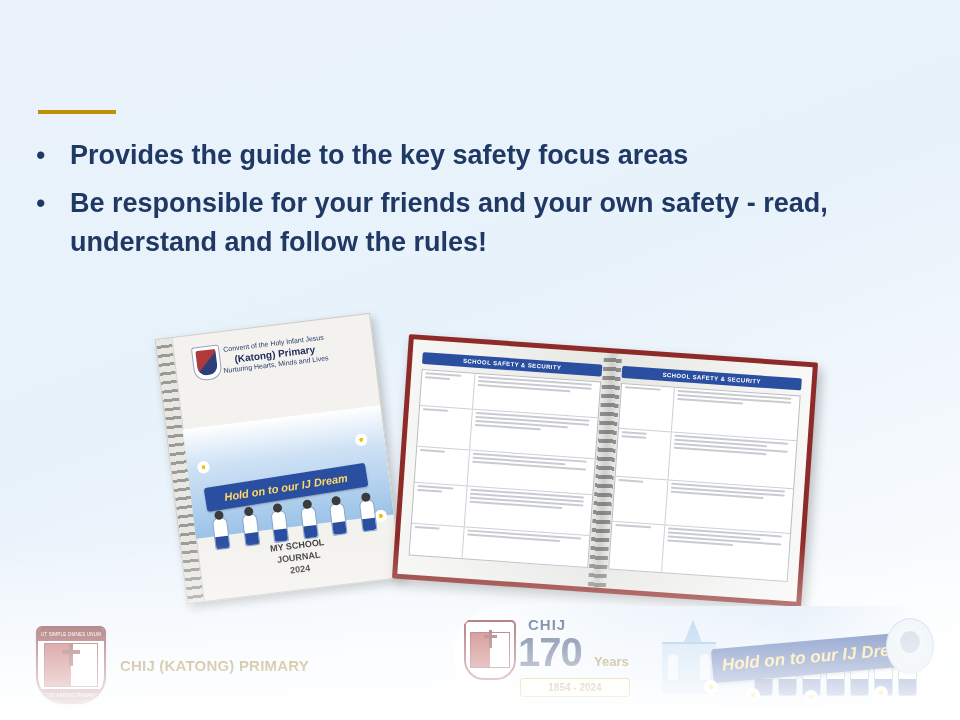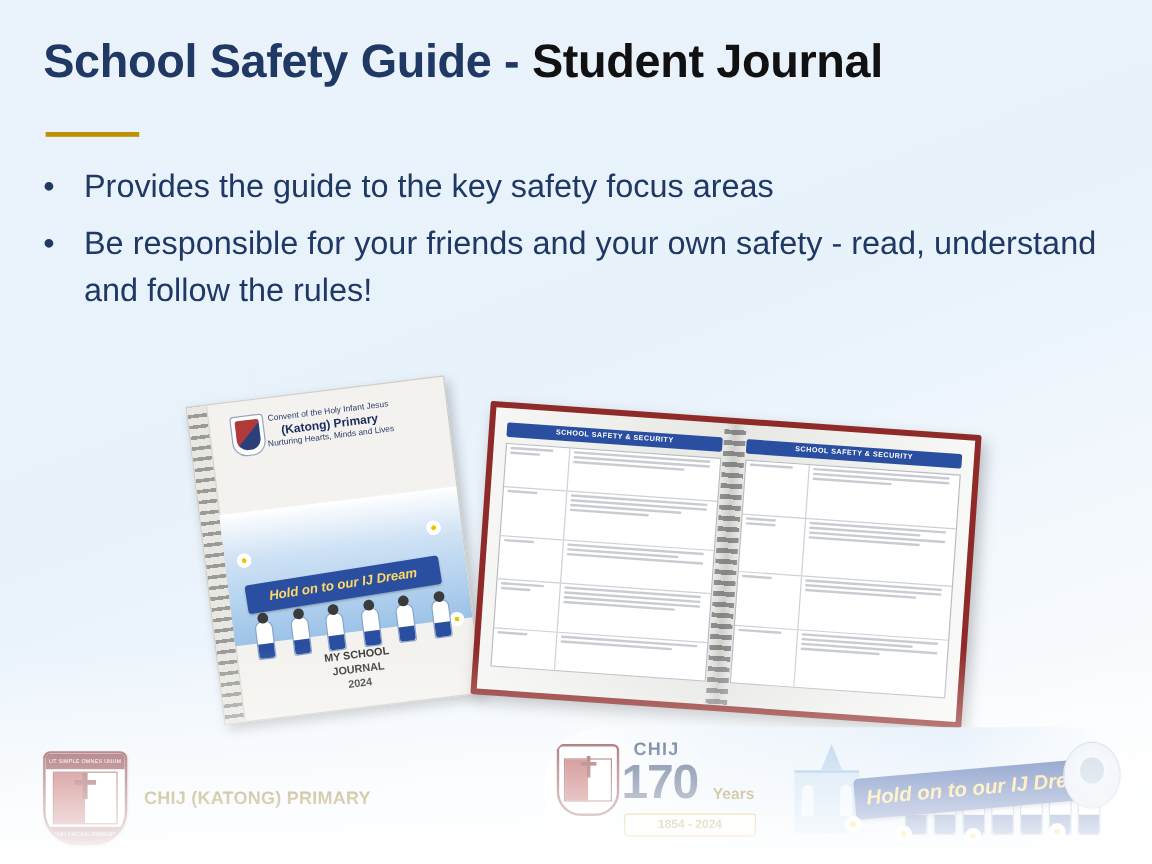--- a/index.html
+++ b/index.html
@@ -70,20 +70,21 @@
   .bullet .dot {
     flex: 0 0 auto;
     width: 34px;
     font-size: 27px;
     line-height: 1.42;
     color: #1f3864;
     text-align: left;
   }
   .bullet .btext {
     flex: 1 1 auto;
+    font-weight: bold;
   }
 
   
   .photos {
     position: absolute;
     left: 0;
     top: 300px;
     width: 960px;
     height: 310px;
   }
@@ -516,23 +517,20 @@
     width: 14px; height: 14px;
     border-radius: 50%;
     background: radial-gradient(circle, #f2c300 0 24%, #ffffff 26% 100%);
   }
 </style>
 </head>
 <body>
 
 <div class="slide">
 
-  <div class="title">
-    <span class="part1">School Safety Guide - </span><span class="part2">Student Journal</span>
-  </div>
 
   <div class="title-rule"></div>
 
   <div class="bullets">
     <div class="bullet">
       <span class="dot">•</span>
       <span class="btext">Provides the guide to the key safety focus areas</span>
     </div>
     <div class="bullet">
       <span class="dot">•</span>

